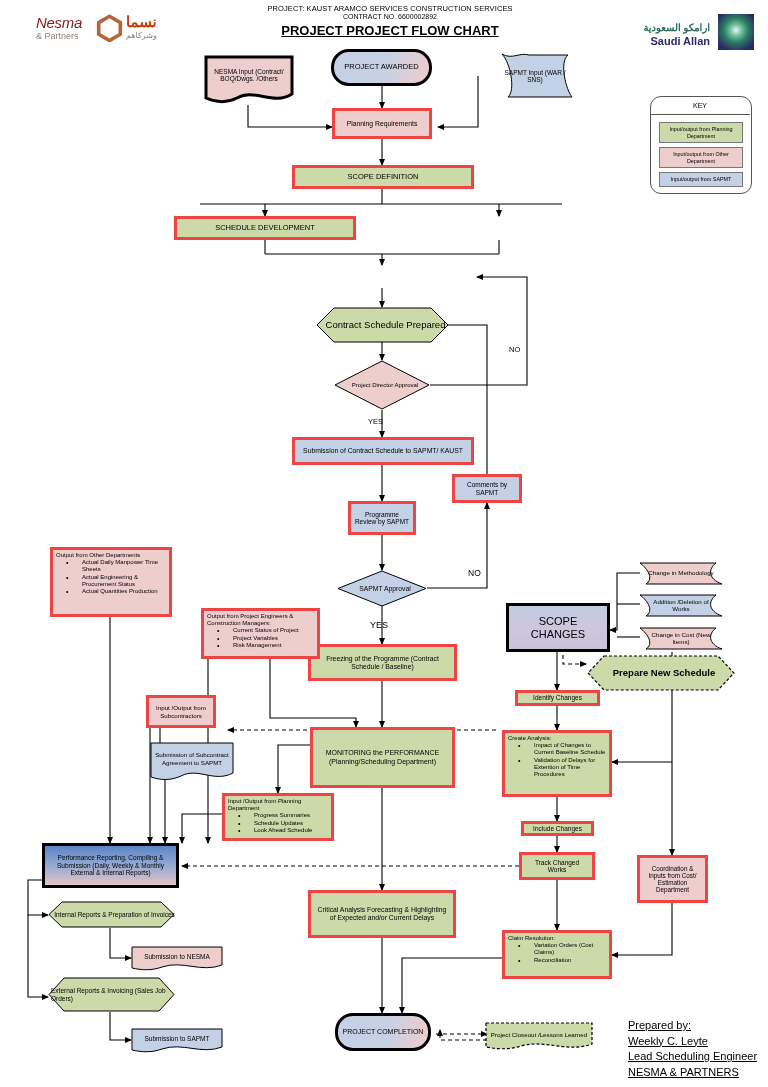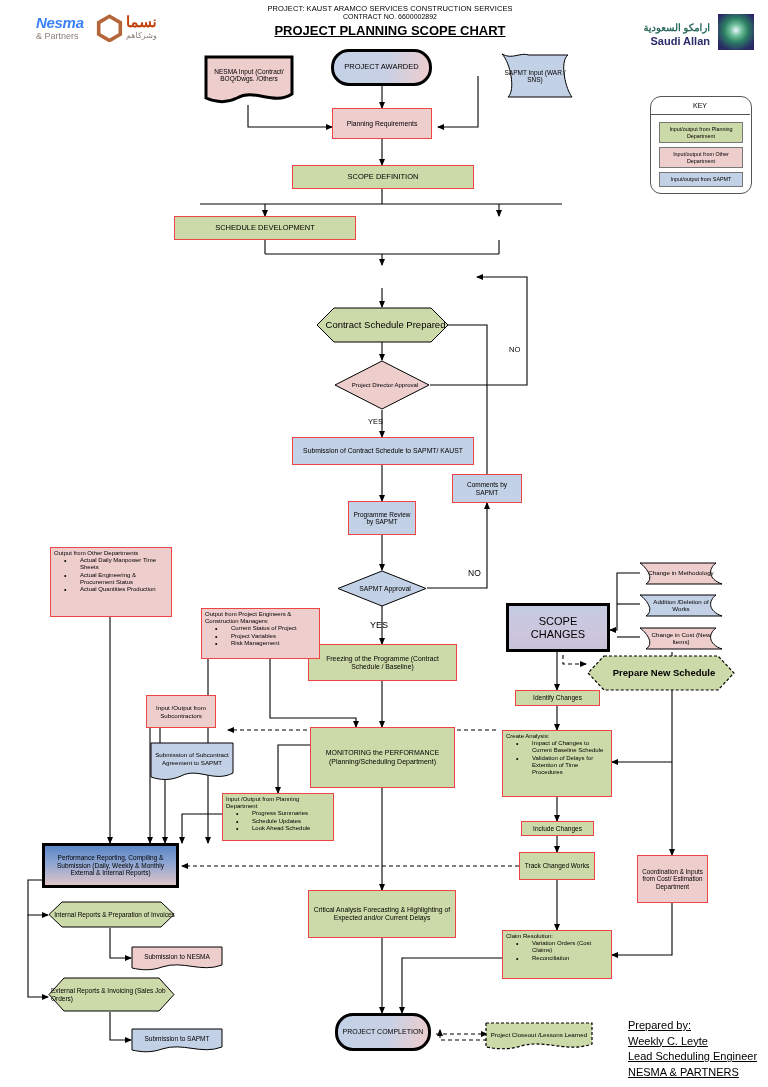--- a/index.html
+++ b/index.html
@@ -4,21 +4,21 @@
 <style>
   html,body{margin:0;padding:0;background:#fff;}
   body{width:768px;height:1087px;position:relative;
        font-family:"Liberation Sans",sans-serif;color:#000;overflow:hidden;}
   #canvas{position:absolute;left:0;top:0;width:768px;height:1087px;}
   svg.lines{position:absolute;left:0;top:0;width:768px;height:1087px;pointer-events:none;}
   .node{position:absolute;box-sizing:border-box;display:flex;align-items:center;
         justify-content:center;text-align:center;line-height:1.15;}
   .node .txt{display:block;padding:1px 3px;}
   
-  .rect{border:1px solid #ef4444;}
+  .rect{border:3px solid #ef4444;}
   .green{background:#ccd9a8;}
   .pink{background:#eecdcd;}
   .blue{background:#c3d1e6;}
   .term{border:3px solid #000;border-radius:18px;
         background:linear-gradient(100deg,#c3d1e6 0%,#c8d0e4 55%,#eecdcd 100%);}
   .grad-box{border:3px solid #000;
         background:linear-gradient(180deg,#c3cbe3 0%,#cdc6dd 60%,#c9c3d9 100%);}
   .grad-box2{border:3px solid #000;
         background:linear-gradient(180deg,#5b86c7 0%,#8fa6d2 45%,#e0c4c8 100%);}
   .hexbox{position:absolute;}
@@ -37,22 +37,22 @@
   .bullets ul{margin:0;padding-left:26px;list-style:none;}
   .bullets li{position:relative;}
   .bullets li:before{content:"\2022";position:absolute;left:-16px;top:0;font-size:7px;}
   
   #hdr{position:absolute;left:180px;top:4px;width:420px;text-align:center;}
   #hdr .l1{font-size:7.5px;letter-spacing:.1px;}
   #hdr .l2{font-size:7px;}
   #hdr .l3{font-size:13px;font-weight:bold;text-decoration:underline;margin-top:3px;}
   
   #nesma{position:absolute;left:34px;top:12px;width:150px;height:36px;}
-  #nesma .n1{position:absolute;left:2px;top:2px;font-size:15px;font-weight:bold;
-             color:#3b82f6;font-style:italic;letter-spacing:-.3px;}
+  #nesma .n1{position:absolute;left:2px;top:2px;font-size:15px;font-weight:normal;
+             color:#7f1d1d;font-style:italic;letter-spacing:-.3px;}
   #nesma .n2{position:absolute;left:2px;top:19px;font-size:9px;color:#8b8179;}
   #nesma .hexlogo{position:absolute;left:62px;top:2px;width:27px;height:28px;}
   #nesma .ar1{position:absolute;left:92px;top:1px;font-size:15px;color:#c2410c;font-weight:bold;}
   #nesma .ar2{position:absolute;left:92px;top:19px;font-size:8px;color:#8b8179;}
   #aramco{position:absolute;left:624px;top:14px;width:130px;height:42px;}
   #aramco .sq{position:absolute;right:0;top:0;width:36px;height:36px;
               background:radial-gradient(circle at 50% 45%,#eaf4ff 0%,#6fbf9b 22%,#2c7f63 45%,#2a2a66 80%);}
   #aramco .t1{position:absolute;left:0;top:8px;width:86px;text-align:right;font-size:10px;
               font-weight:bold;color:#2b6b5c;}
   #aramco .t2{position:absolute;left:0;top:21px;width:86px;text-align:right;font-size:11px;
@@ -86,21 +86,21 @@
 
   <div id="aramco">
     <div class="sq"></div>
     <span class="t1">ارامكو السعودية</span>
     <span class="t2">Saudi Allan</span>
   </div>
 
   <div id="hdr">
     <div class="l1">PROJECT:  KAUST ARAMCO SERVICES CONSTRUCTION SERVICES</div>
     <div class="l2">CONTRACT NO. 6600002892</div>
-    <div class="l3">PROJECT PLANNING SCOPE CHART</div>
+    <div class="l3">PROJECT PROJECT FLOW CHART</div>
   </div>
 
   <div id="key">
     <div id="keybody"></div>
     <div id="keyhead">KEY</div>
     <div class="keyitem green" style="top:26px;height:19px;">Input/output from Planning Department</div>
     <div class="keyitem pink" style="top:51px;height:19px;">Input/output from Other Department</div>
     <div class="keyitem blue" style="top:76px;height:13px;">Input/output from SAPMT</div>
   </div>
 

